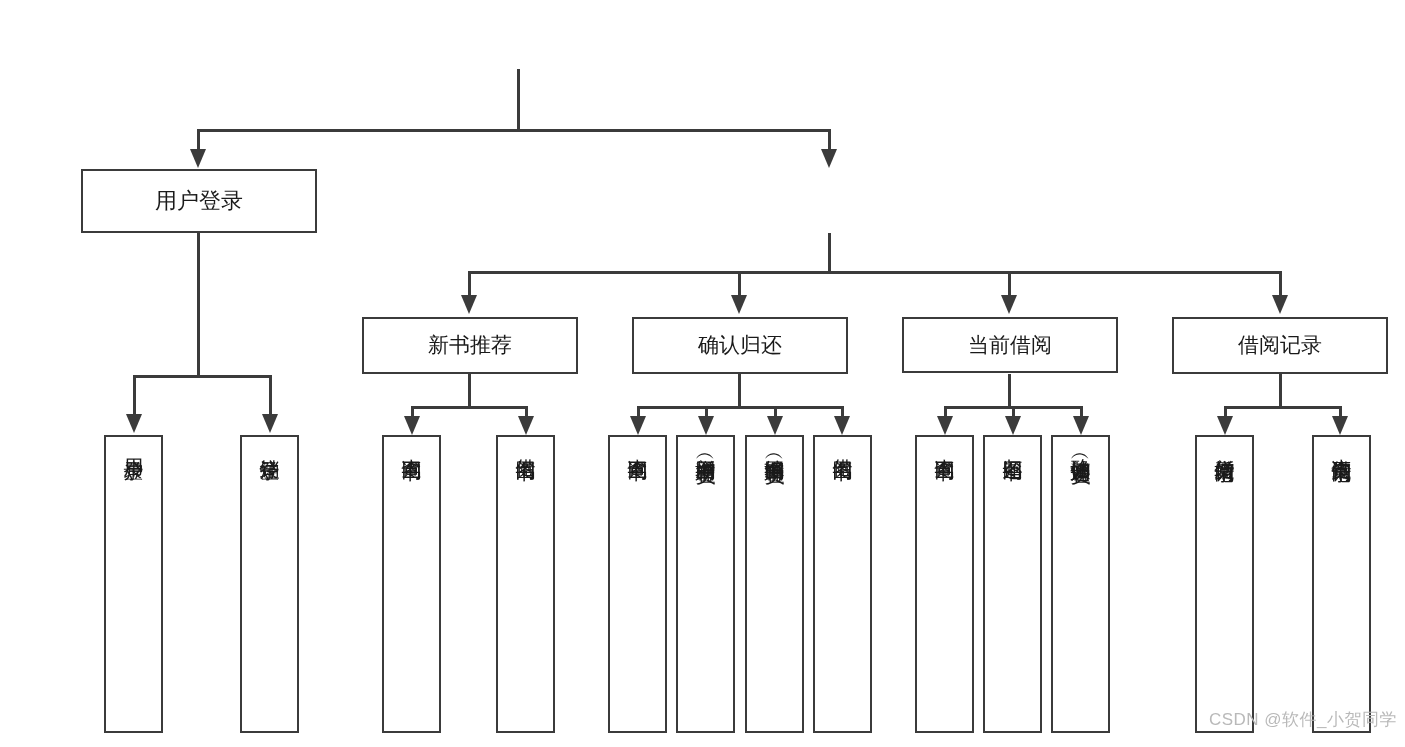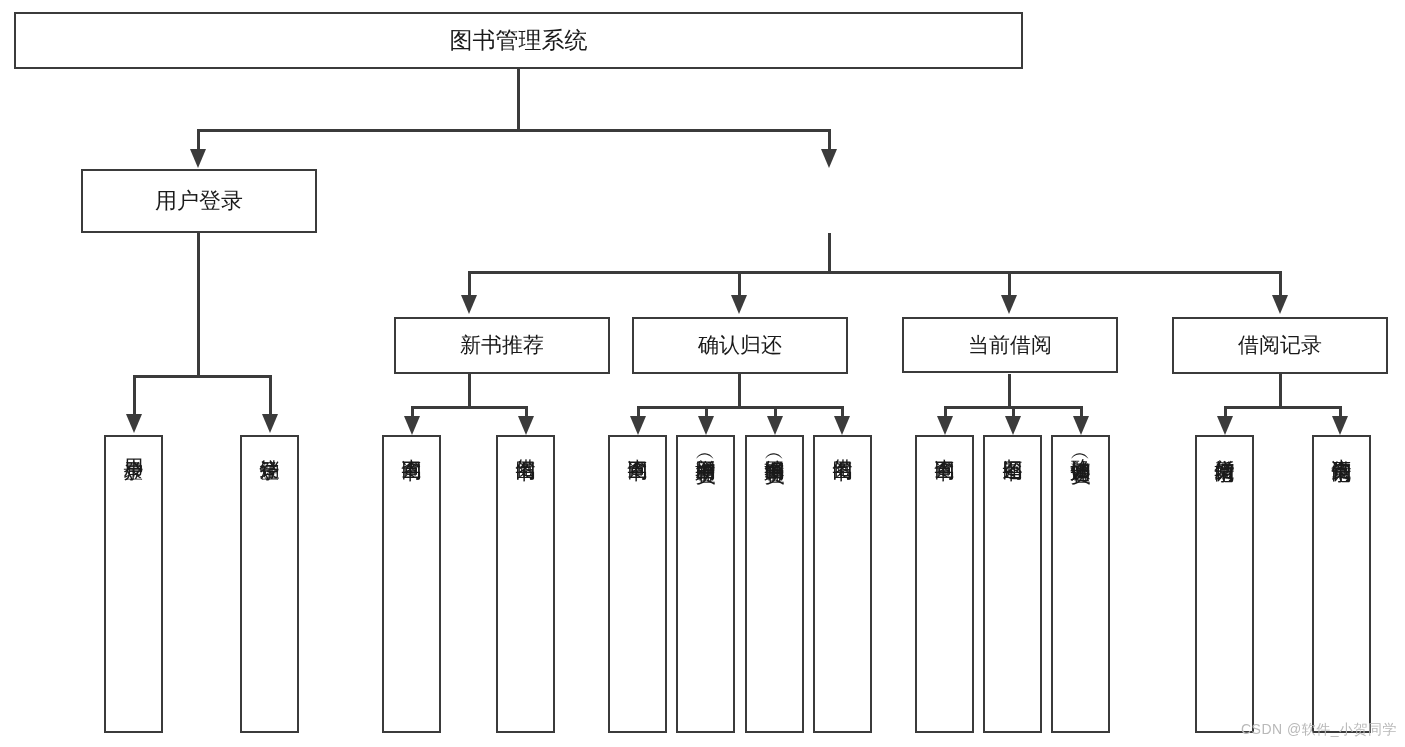--- a/index.html
+++ b/index.html
@@ -61,36 +61,33 @@
     position: absolute;
     width: 0;
     height: 0;
     border-left: 8px solid transparent;
     border-right: 8px solid transparent;
     border-top: 19px solid #3b3b3b;
   }
   #watermark {
     position: absolute;
     right: 8px;
-    bottom: 8px;
-    font-size: 14px;
+    bottom: 16px;
+    font-size: 17px;
     color: #b9b9b9;
     letter-spacing: 0.5px;
     white-space: nowrap;
     pointer-events: none;
   }
 </style>
 </head>
 <body>
 
 <div id="canvas">
 
-  <div class="node root horizontal" style="left:14px; top:12px; width:1009px; height:57px;">
-    <span class="label">图书管理系统</span>
-  </div>
 
   <div class="line v" style="left:517px; top:69px; height:62px;"></div>
 
   <div class="line h" style="left:197px; top:129px; width:633px;"></div>
 
   <div class="line v" style="left:197px; top:129px; height:22px;"></div>
   <div class="arrow" style="left:190px; top:149px;"></div>
   <div class="line v" style="left:828px; top:129px; height:22px;"></div>
   <div class="arrow" style="left:821px; top:149px;"></div>
 
@@ -109,21 +106,21 @@
   <div class="line h" style="left:468px; top:271px; width:814px;"></div>
   <div class="line v" style="left:468px; top:271px; height:26px;"></div>
   <div class="arrow" style="left:461px; top:295px;"></div>
   <div class="line v" style="left:738px; top:271px; height:26px;"></div>
   <div class="arrow" style="left:731px; top:295px;"></div>
   <div class="line v" style="left:1008px; top:271px; height:26px;"></div>
   <div class="arrow" style="left:1001px; top:295px;"></div>
   <div class="line v" style="left:1279px; top:271px; height:26px;"></div>
   <div class="arrow" style="left:1272px; top:295px;"></div>
 
-  <div class="node lvl3 horizontal" style="left:362px; top:317px; width:216px; height:57px;margin-left:32px;">
+  <div class="node lvl3 horizontal" style="left:362px; top:317px; width:216px; height:57px;">
     <span class="label">新书推荐</span>
   </div>
   <div class="node lvl3 horizontal" style="left:632px; top:317px; width:216px; height:57px;">
     <span class="label">确认归还</span>
   </div>
   <div class="node lvl3 horizontal" style="left:902px; top:317px; width:216px; height:56px;">
     <span class="label">当前借阅</span>
   </div>
   <div class="node lvl3 horizontal" style="left:1172px; top:317px; width:216px; height:57px;">
     <span class="label">借阅记录</span>

